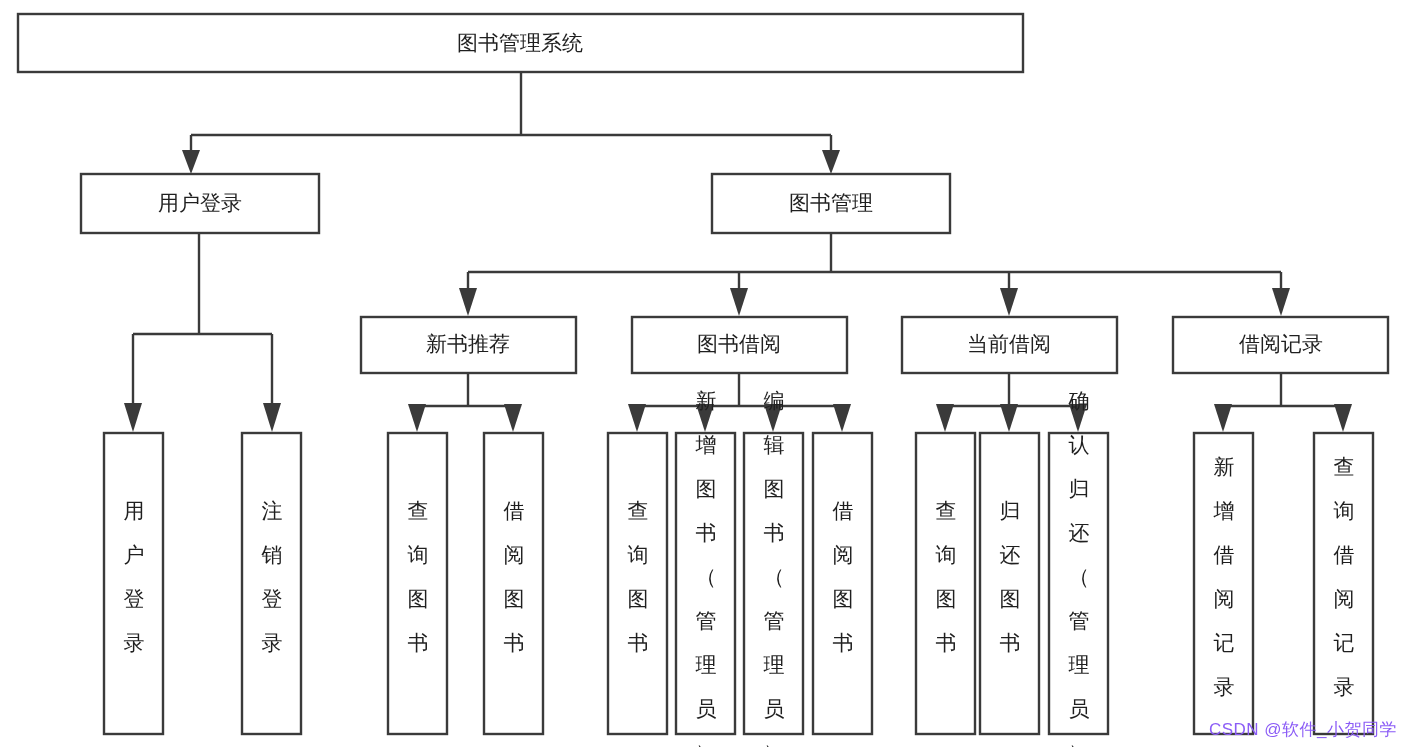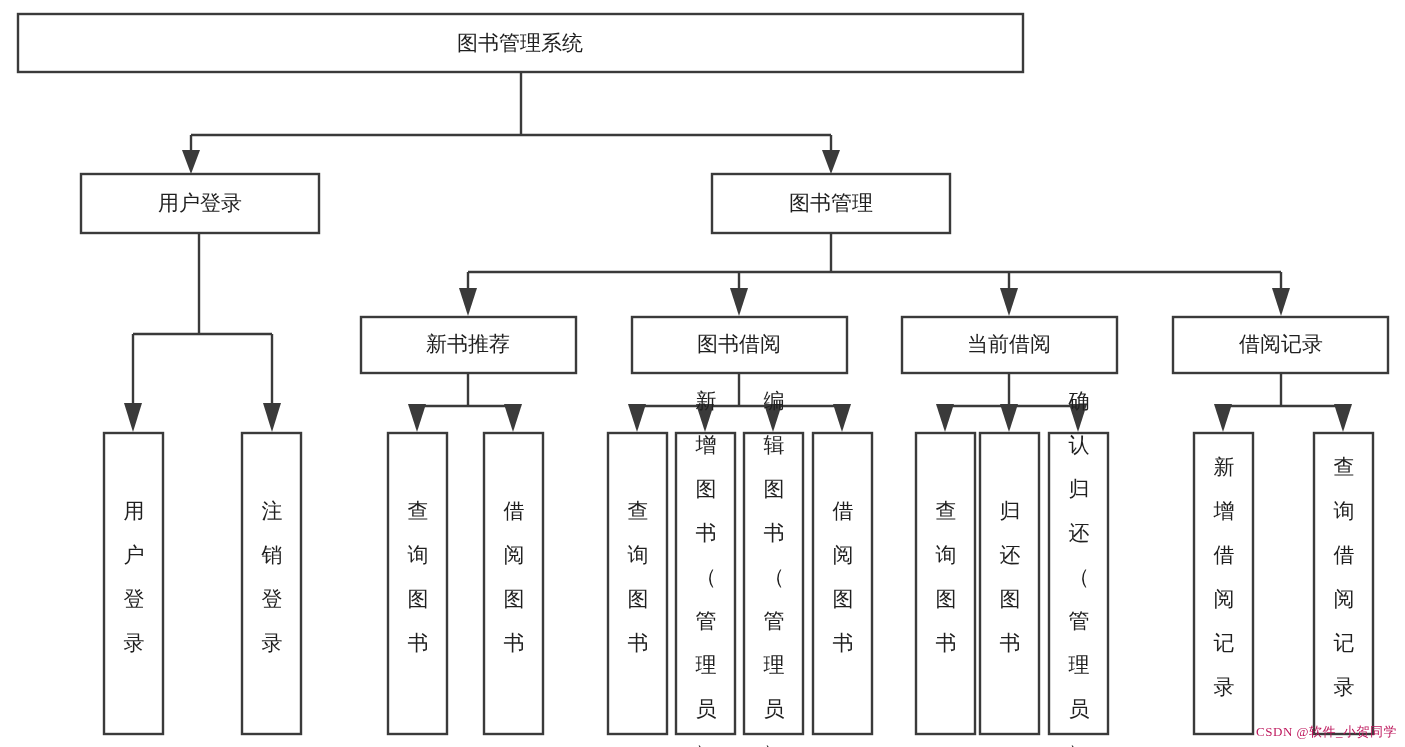--- a/index.html
+++ b/index.html
@@ -50,23 +50,23 @@
   .node-label-vertical {
     fill: #1f1f1f;
     font-family: "DejaVu Sans", "Liberation Sans", sans-serif;
     font-size: 21px;
     text-anchor: middle;
   }
   .watermark {
     position: absolute;
     right: 8px;
     bottom: 6px;
-    font-family: Liberation Serif, serif;
-    font-size: 13px;
-    color: #be185d;
+    font-family: Liberation Sans, sans-serif;
+    font-size: 17px;
+    color: #8b5cf6;
     letter-spacing: 0.5px;
     white-space: nowrap;
     pointer-events: none;
   }
 </style>
 </head>
 <body>
 
 <div id="diagram-root">
   <svg class="diagram" viewBox="0 0 1405 747" xmlns="http://www.w3.org/2000/svg">

